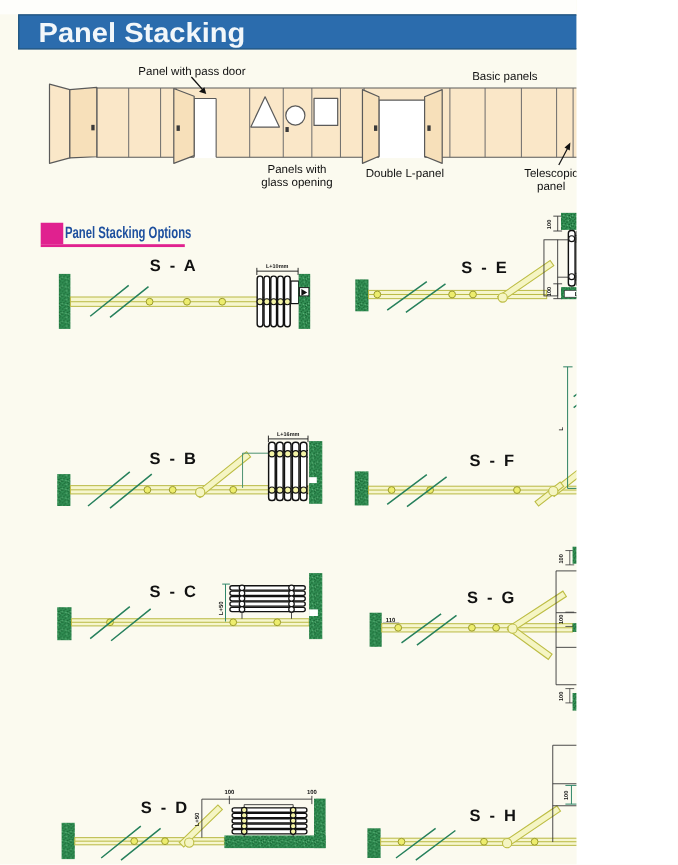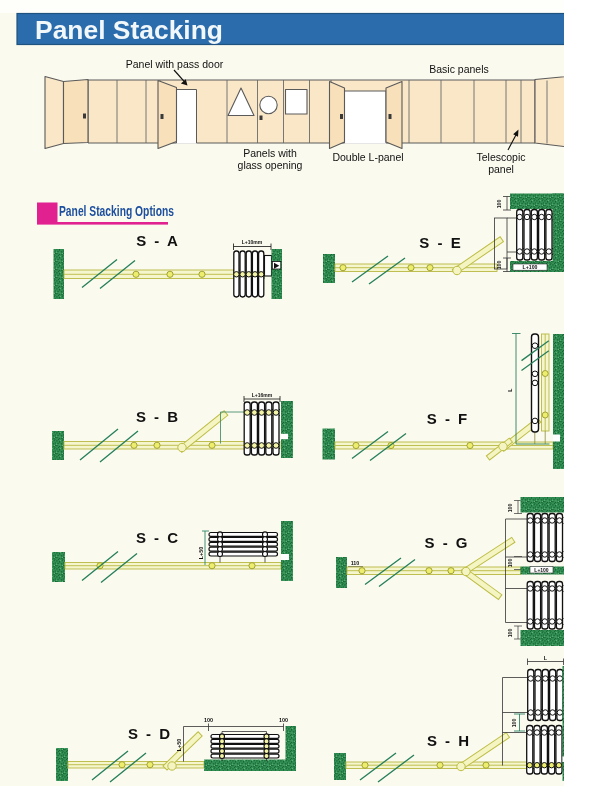--- a/index.html
+++ b/index.html
@@ -1,16 +1,16 @@
 <!DOCTYPE html>
 <html><head>
 <meta charset="utf-8">
 <style>
   html,body{margin:0;padding:0;background:#fff;}
-  #page{width:564px;height:786px;position:relative;background:#fbfaef;overflow:hidden;
+  #page{width:524px;height:786px;position:relative;background:#fbfaef;overflow:hidden;
         font-family:"Liberation Sans", sans-serif;}
   svg{display:block;}
 </style>
 </head>
 <body>
 <div id="page">
 <svg width="616" height="786" viewBox="0 0 616 786" xmlns="http://www.w3.org/2000/svg">
 <defs>
 
   <pattern id="gw" patternUnits="userSpaceOnUse" width="8" height="8">

